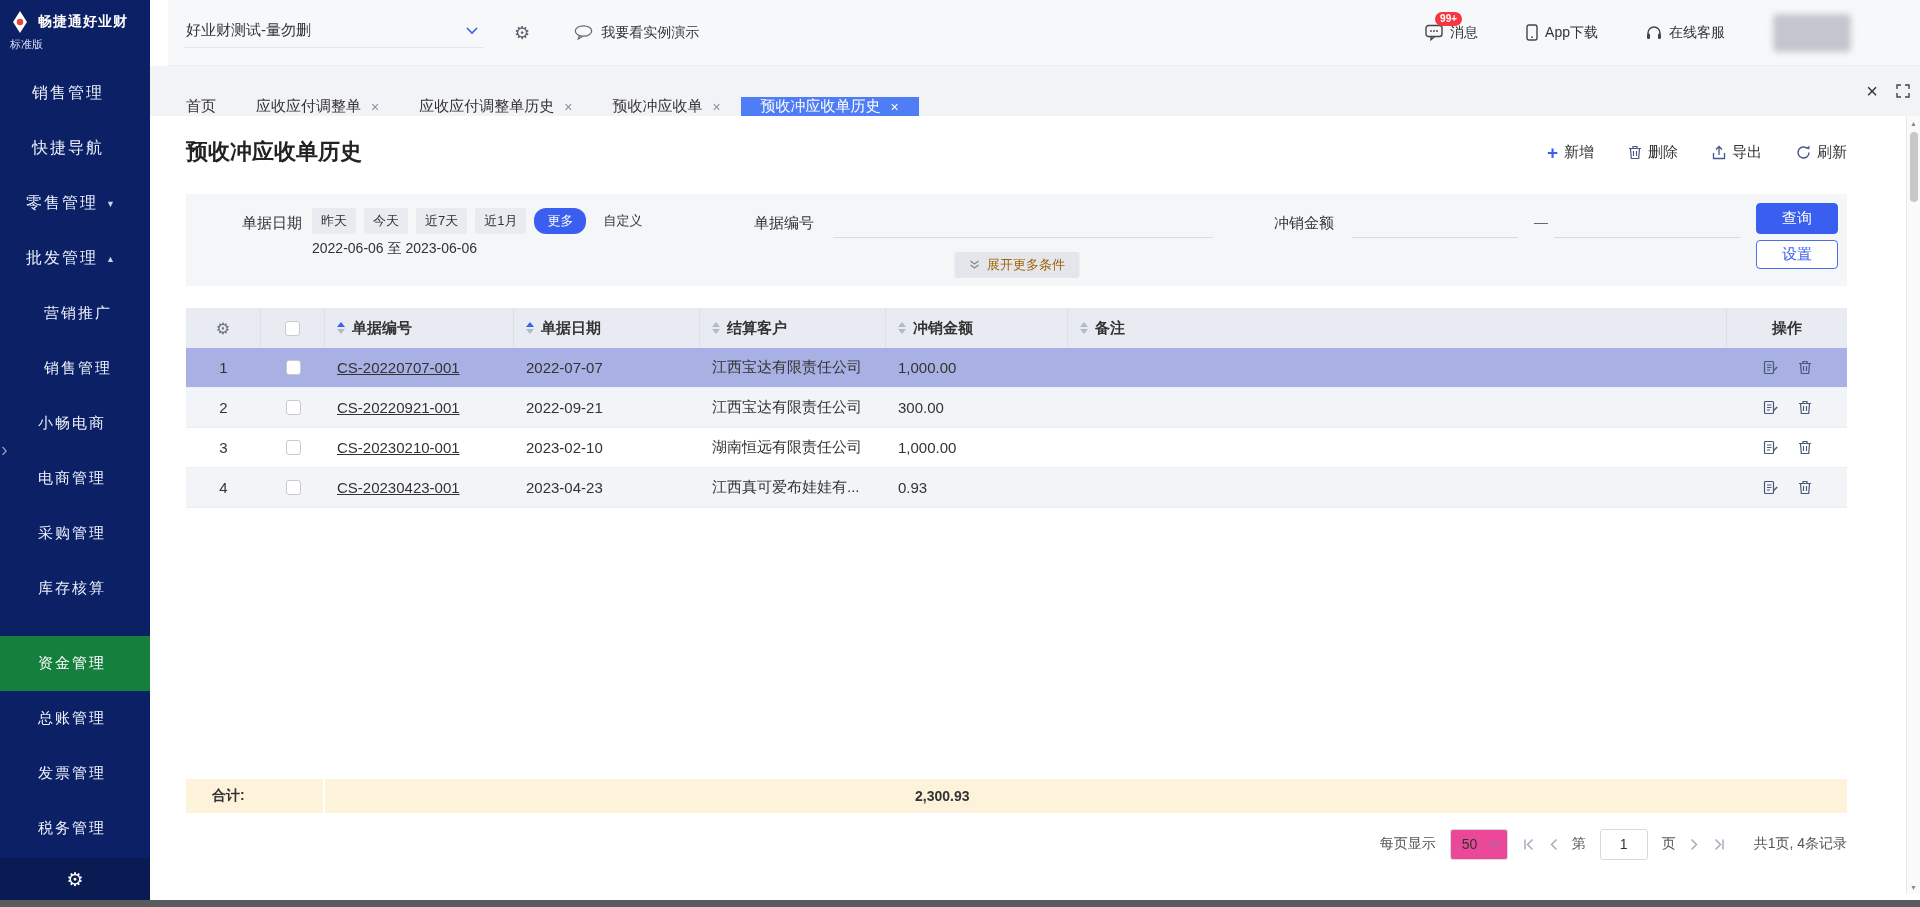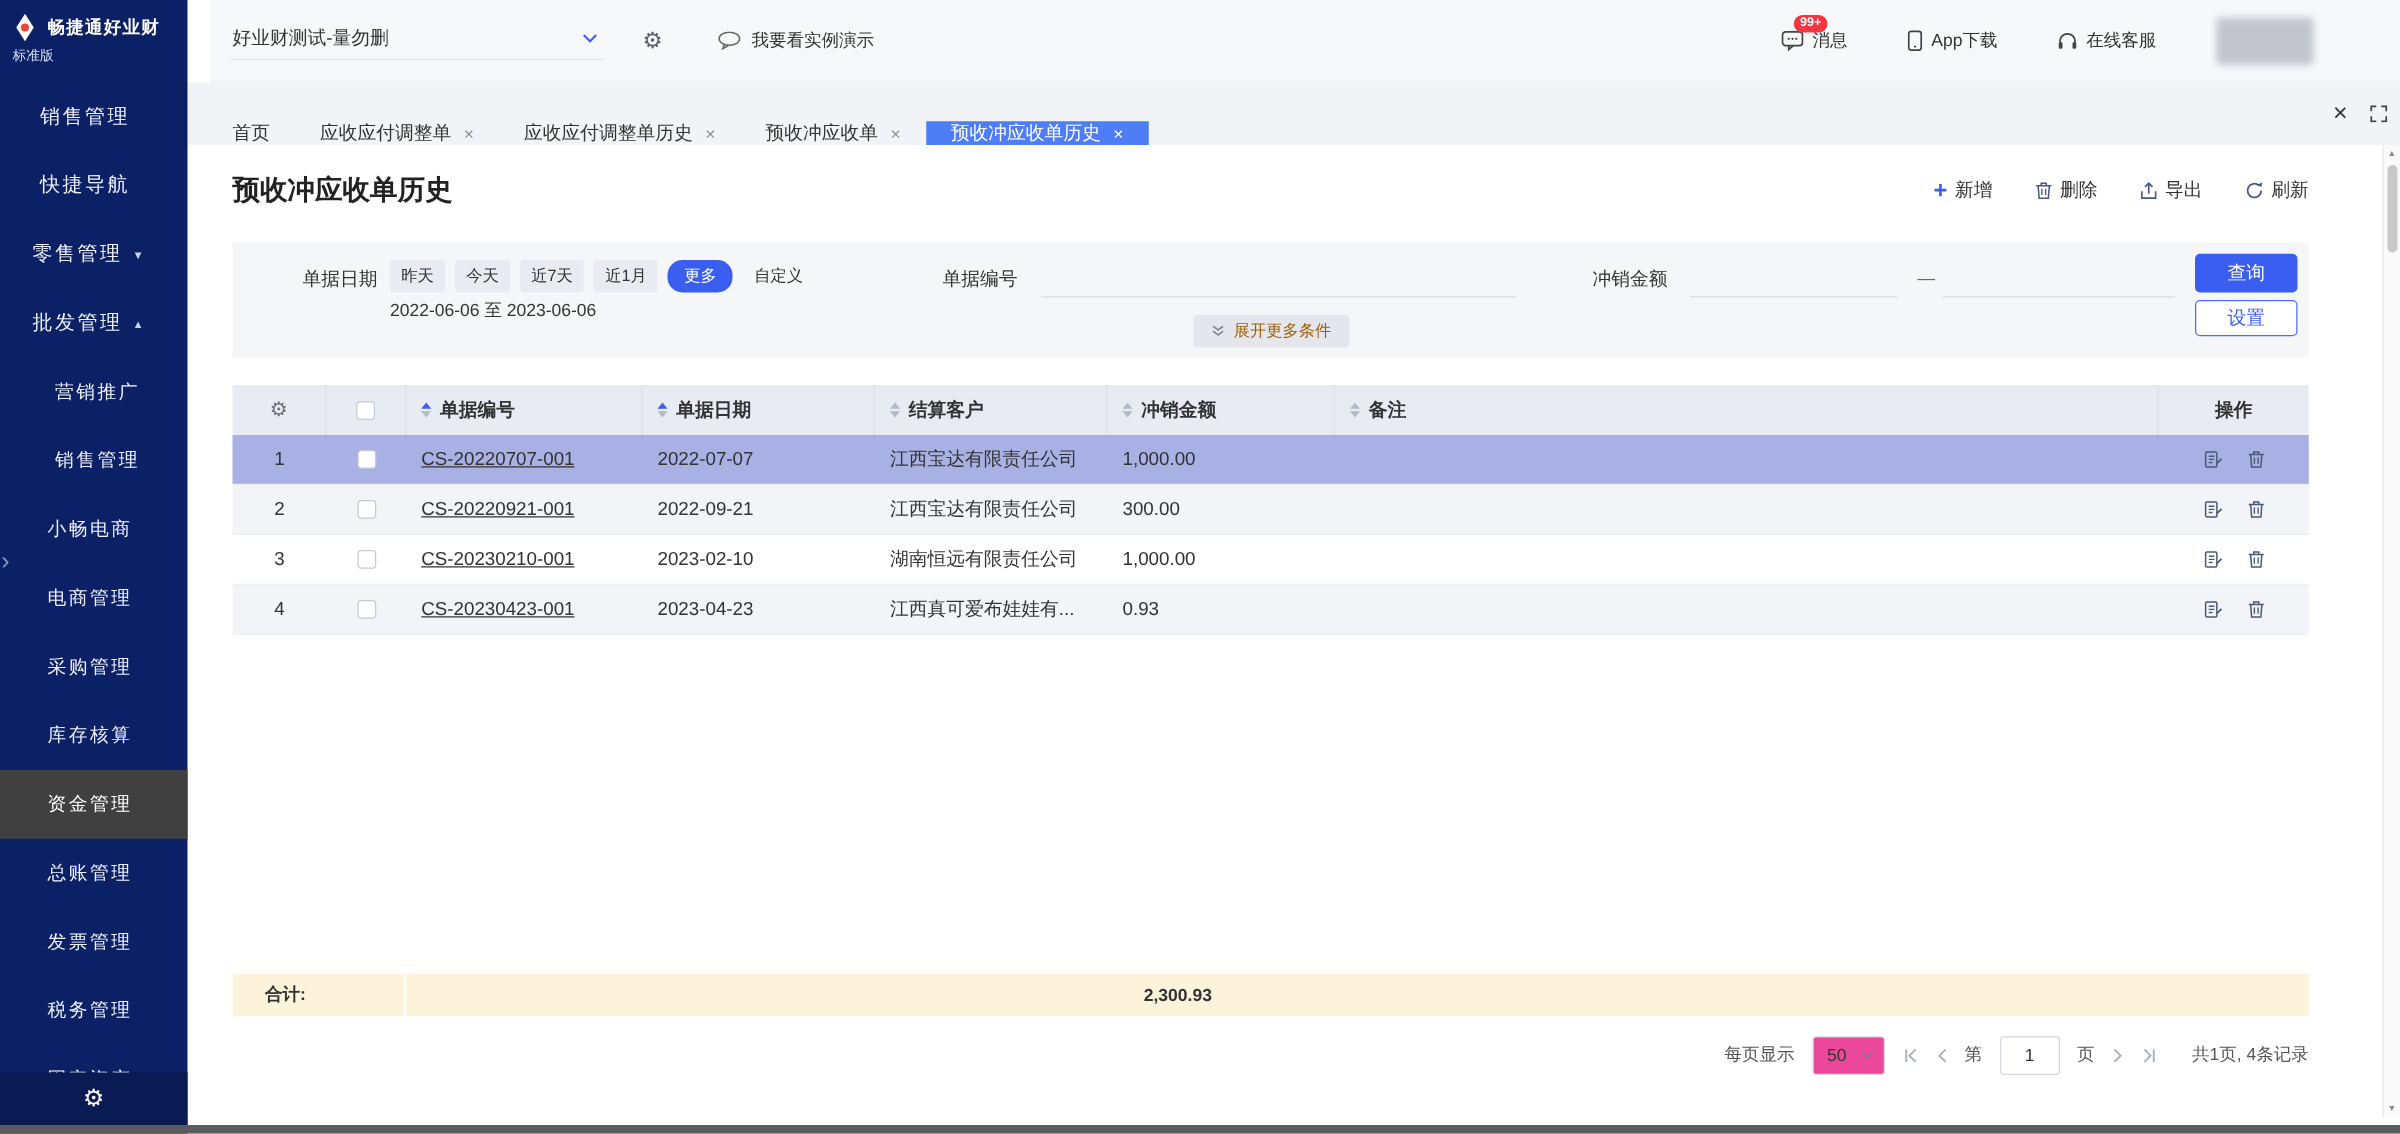--- a/index.html
+++ b/index.html
@@ -12,21 +12,21 @@
   .logo { display:flex; align-items:flex-start; padding:10px 8px 0 8px; height:66px; flex-direction:column; }
   .logo-row { display:flex; align-items:center; gap:6px; }
   .logo-title { font-size:14px; font-weight:bold; color:#fff; letter-spacing:1px; }
   .logo-sub { font-size:11px; color:#d7ddf5; margin-top:3px; padding-left:2px; }
   .side-nav { position:absolute; top:66px; left:0; right:0; }
   .side-item { height:55px; display:flex; align-items:center; font-size:16px; color:#eef1fb; cursor:pointer; letter-spacing:2px; }
   .side-item.t-top { padding-left:32px; }
   .side-item.t-group { padding-left:26px; }
   .side-item.t-sub { padding-left:44px; font-size:15px; }
   .side-item.t-item { padding-left:38px; font-size:15px; }
-  .side-item.active { background:#404040; color:#fff; }
+  .side-item.active { background:#15803d; color:#fff;margin-top:20px; }
   .si-arrow { font-size:9px; margin-left:8px; color:#c9d2f0; }
   .side-gear { position:absolute; left:0; right:0; bottom:7px; height:42px; background:#0a1a52; display:flex; align-items:center; justify-content:center; font-size:19px; color:#fff; cursor:pointer; }
   .collapse-handle { position:absolute; left:1px; top:438px; color:#8c96bd; font-size:20px; z-index:7; cursor:pointer; }
 
   
   .main { position:relative; flex:1; height:100%; display:flex; flex-direction:column; background:#fff; }
 
   
   .topbar { height:66px; background:#f7f8fa; border-bottom:1px solid #ebedf2; display:flex; align-items:center; padding:0 69px 0 16px; flex-shrink:0;margin-left:18px; }
   .company-select { width:300px; display:flex; align-items:center; justify-content:space-between; border-bottom:1px solid #e3e6ee; padding:4px 6px 7px 2px; font-size:15px; cursor:pointer; }

